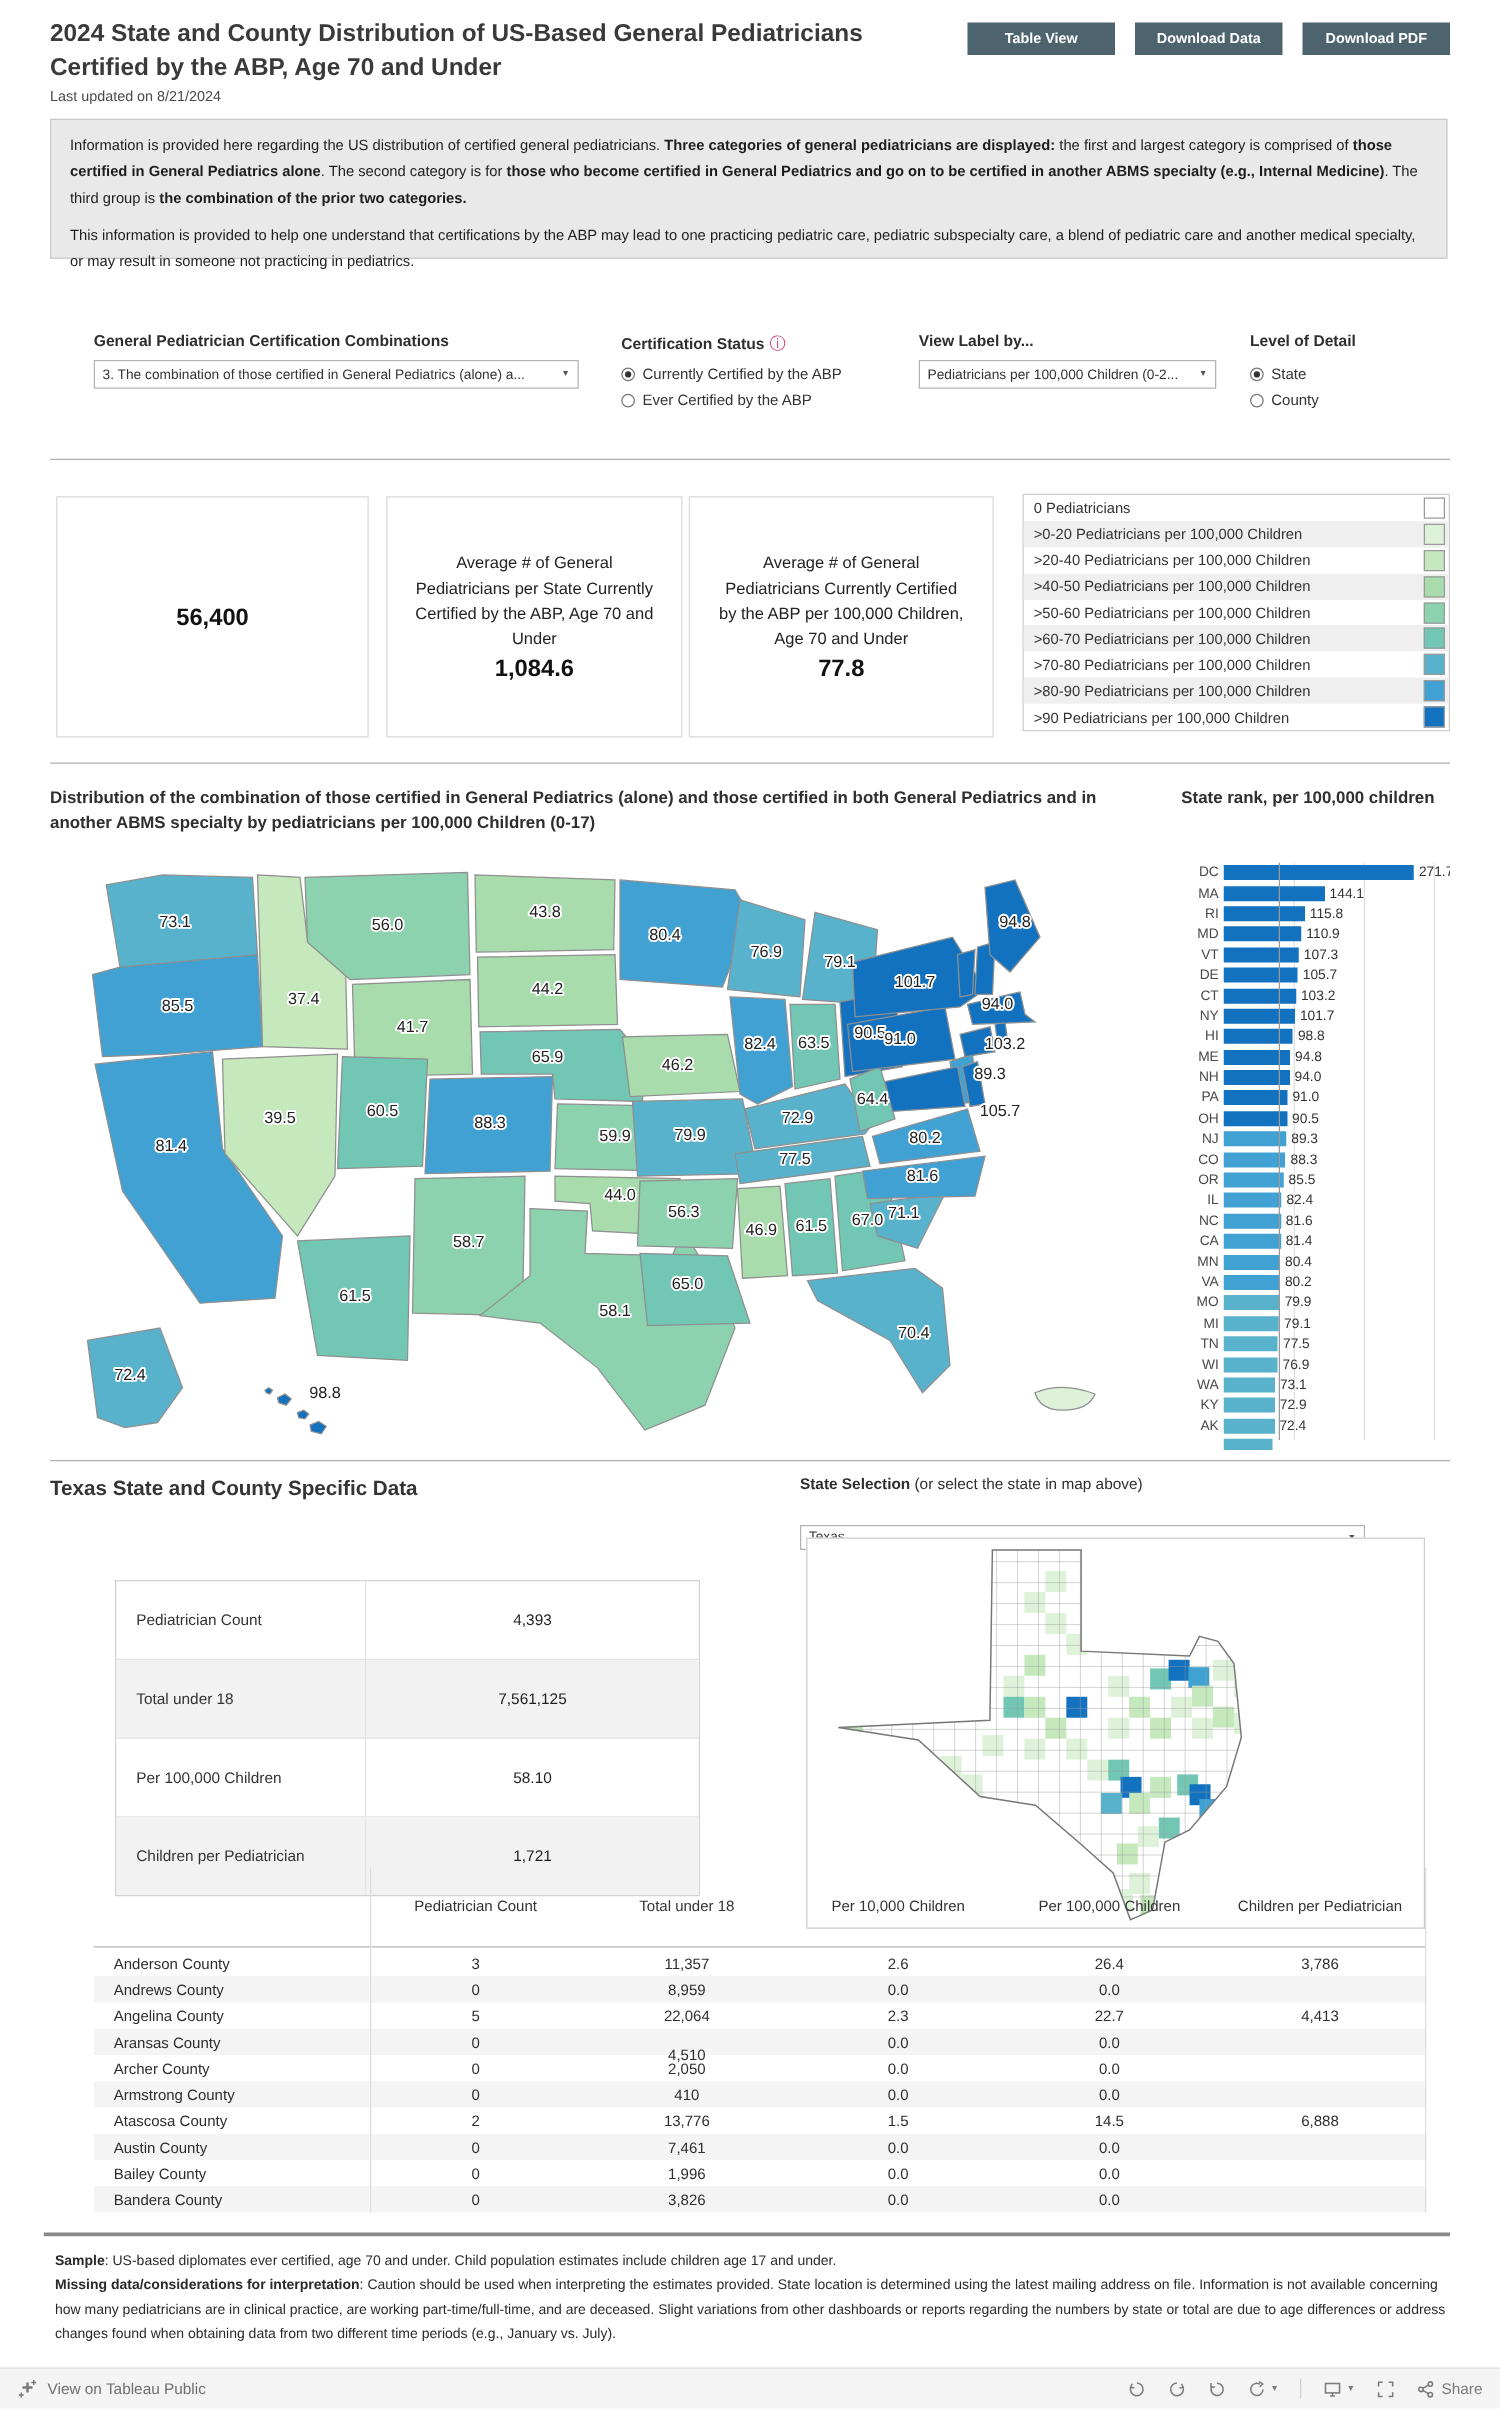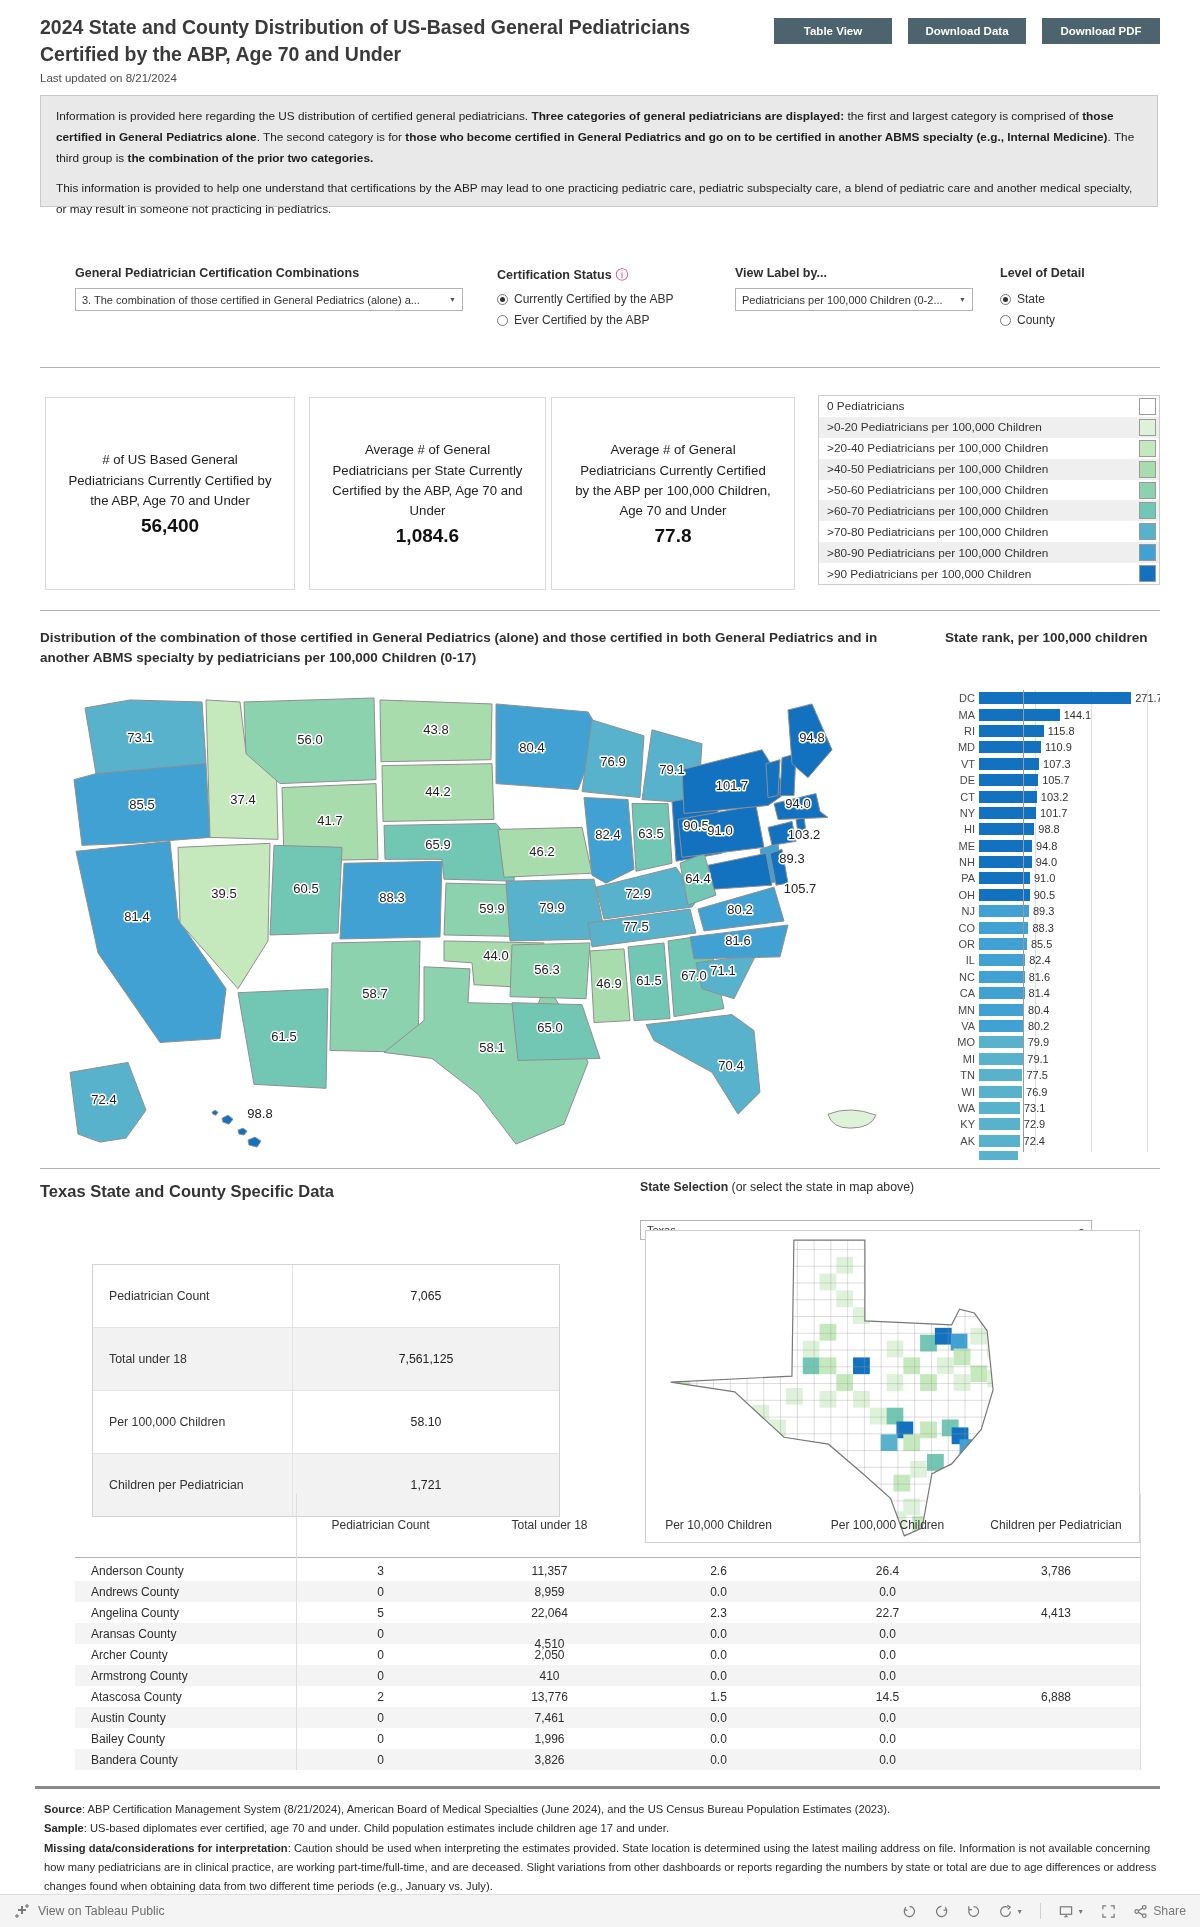--- a/index.html
+++ b/index.html
@@ -132,21 +132,20 @@
     </div>
     <div class="radio-row">
       <span class="rdo"></span>
       <span>County</span>
     </div>
   </div>
 
   <div class="abs hline" style="left:40px;top:367px;width:1120px;"></div>
 
   <div class="abs card" style="left:45px;top:397px;width:250px;height:193px;">
-    <div class="card-label"># of US Based General Pediatricians Currently Certified by the ABP, Age 70 and Under</div>
     <div class="card-value">56,400</div>
   </div>
   <div class="abs card" style="left:309px;top:397px;width:237px;height:193px;">
     <div class="card-label">Average # of General Pediatricians per State Currently Certified by the ABP, Age 70 and Under</div>
     <div class="card-value">1,084.6</div>
   </div>
   <div class="abs card" style="left:551px;top:397px;width:244px;height:193px;">
     <div class="card-label">Average # of General Pediatricians Currently Certified by the ABP per 100,000 Children, Age 70 and Under</div>
     <div class="card-value">77.8</div>
   </div>
@@ -514,21 +513,21 @@
     <span class="b">State Selection</span><span> (or select the state in map above)</span>
   </div>
   <div class="abs dd" style="left:640px;top:1220px;width:452px;height:20px;">
     <span>Texas</span>
     <span class="caret">▼</span>
   </div>
 
   <div class="abs sum-table" style="left:92px;top:1264px;" id="sumTable">
       <div class="sum-row">
         <div class="sum-lab">Pediatrician Count</div>
-        <div class="sum-val">7,065</div>
+        <div class="sum-val">4,393</div>
       </div>
       <div class="sum-row alt">
         <div class="sum-lab">Total under 18</div>
         <div class="sum-val">7,561,125</div>
       </div>
       <div class="sum-row">
         <div class="sum-lab">Per 100,000 Children</div>
         <div class="sum-val">58.10</div>
       </div>
       <div class="sum-row alt">
@@ -688,21 +687,20 @@
         <div class="cty-c" style="width: 169px;">0.0</div>
         <div class="cty-c" style="width: 168px;"></div>
       </div>
     </div>
   <div class="abs vsep" style="left:296px;top:1494px;height:276px;"></div>
   <div class="abs vsep" style="left:1140px;top:1494px;height:276px;"></div>
 
   <div class="abs" style="left:35px;top:1786px;width:1125px;height:3px;background:#8a8a8a;"></div>
 
   <div class="abs foot" style="left:44px;top:1800px;" id="footNotes">
-      <p><span class="b">Source</span><span>: ABP Certification Management System (8/21/2024), American Board of Medical Specialties (June 2024), and the US Census Bureau Population Estimates (2023).</span></p>
       <p><span class="b">Sample</span><span>: US-based diplomates ever certified, age 70 and under. Child population estimates include children age 17 and under.</span></p>
       <p><span class="b">Missing data/considerations for interpretation</span><span>: Caution should be used when interpreting the estimates provided. State location is determined using the latest mailing address on file. Information is not available concerning how many pediatricians are in clinical practice, are working part-time/full-time, and are deceased. Slight variations from other dashboards or reports regarding the numbers by state or total are due to age differences or address changes found when obtaining data from two different time periods (e.g., January vs. July).</span></p>
     </div>
 
   <div class="abs tab-bar" style="left:0;top:1894px;width:1200px;height:33px;">
     <div class="tab-left">
       <svg width="16" height="16" viewBox="0 0 16 16">
         <g fill="#7a7a7a" stroke="none">
           <rect x="7" y="3" width="2" height="8"></rect>
             <rect x="4" y="6" width="8" height="2"></rect>

